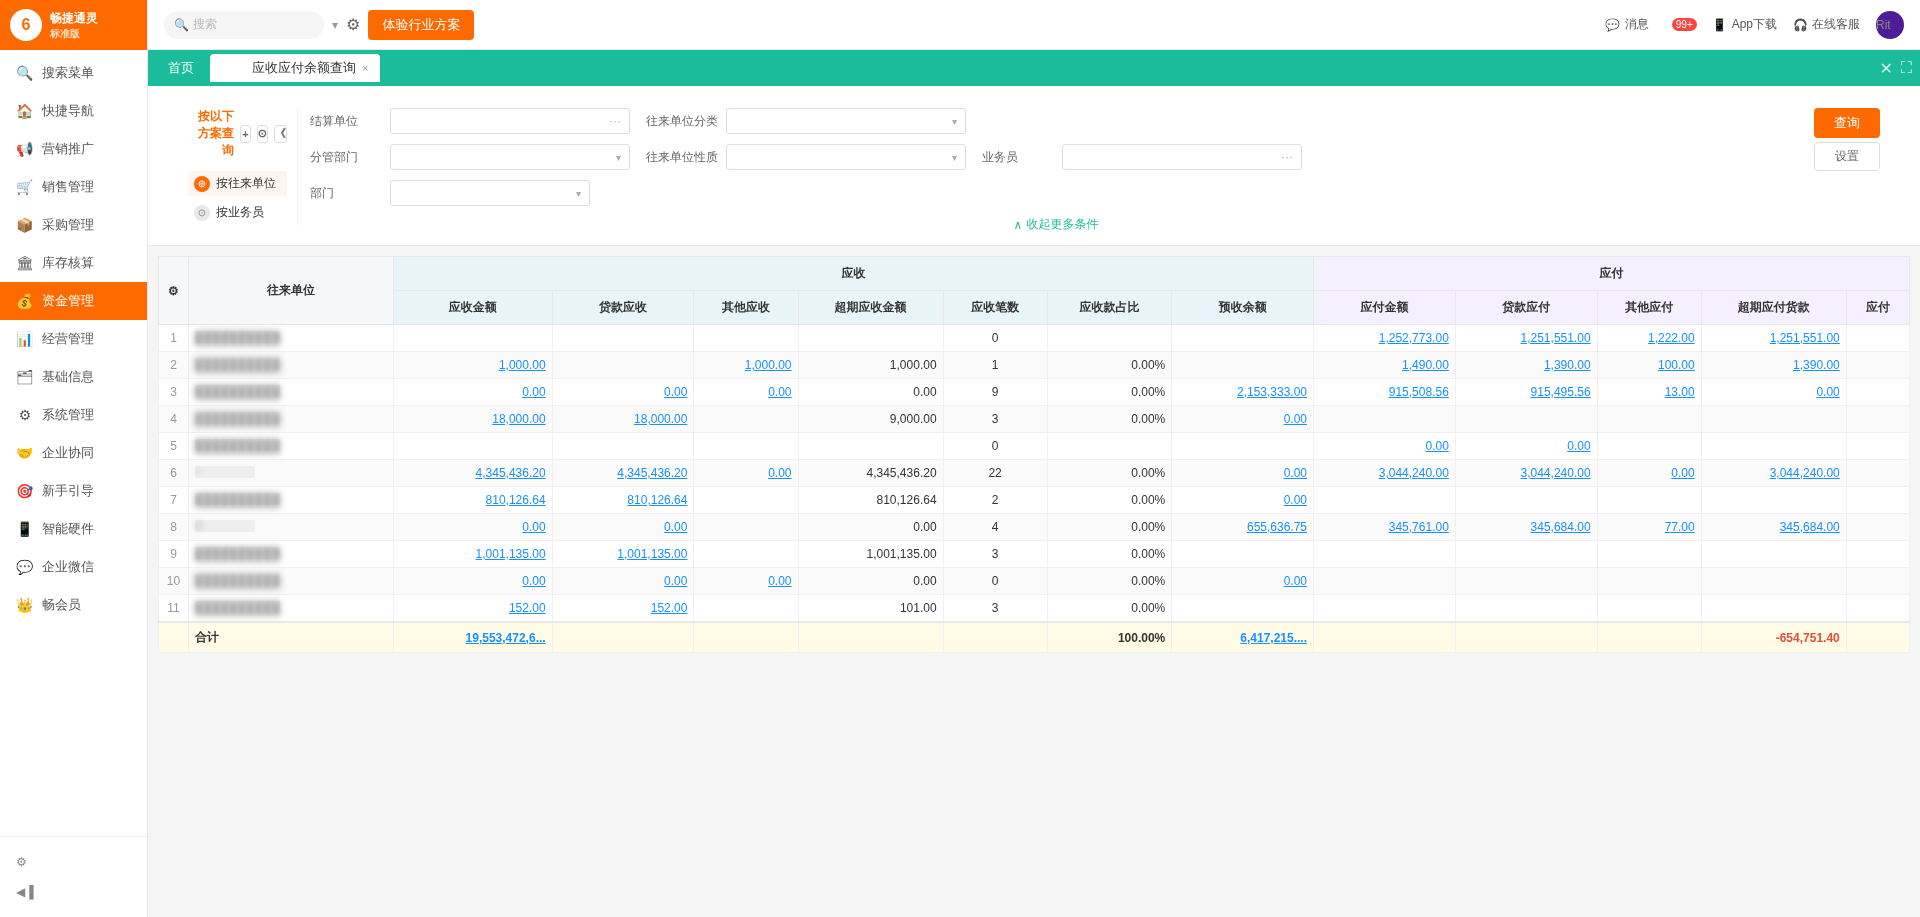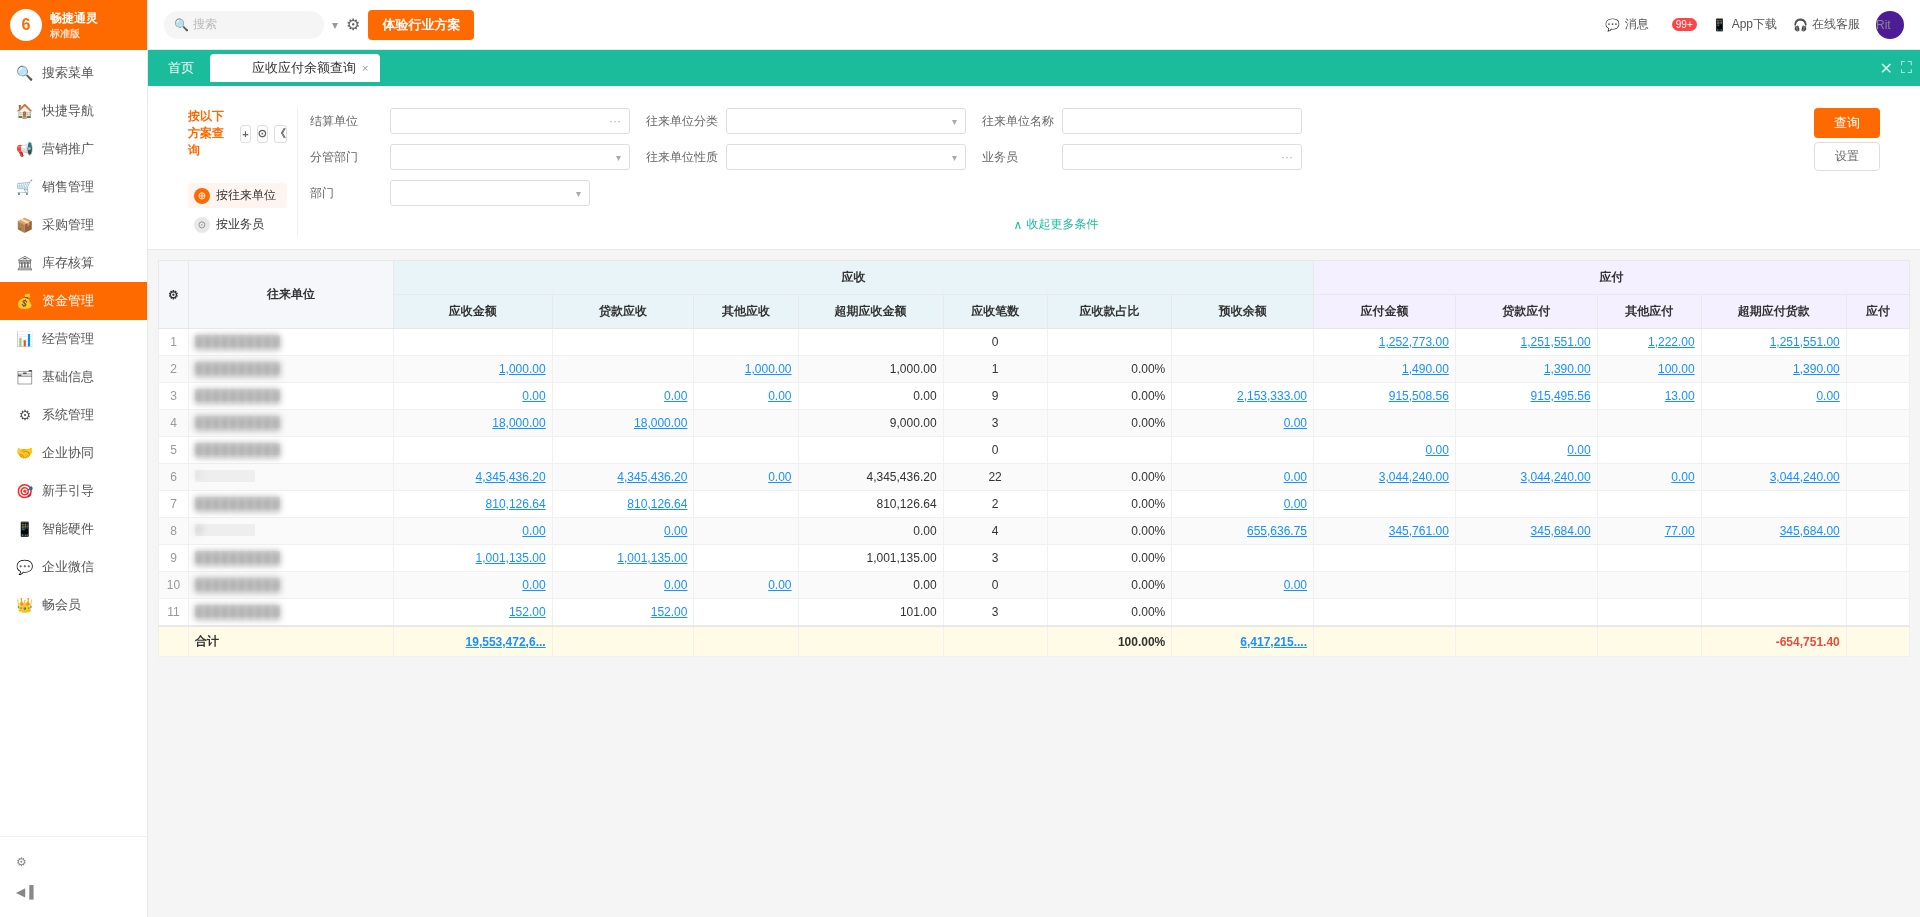--- a/index.html
+++ b/index.html
@@ -30,21 +30,21 @@
     
     .topbar {
       position: fixed; left: 148px; top: 0; right: 0; height: 50px; background: #fff;
       border-bottom: 1px solid #e8e8e8; display: flex; align-items: center; padding: 0 16px;
       z-index: 99; justify-content: space-between;
     }
     .topbar-left { display: flex; align-items: center; gap: 8px; }
     .topbar-search { width: 160px; height: 28px; background: #f5f5f5; border-radius: 14px; display: flex; align-items: center; padding: 0 10px; color: #999; font-size: 12px; }
     .topbar-arrow { color: #999; cursor: pointer; font-size: 12px; }
     .topbar-settings { color: #666; font-size: 16px; cursor: pointer; }
-    .btn-solution { background: #ff6a00; color: #fff; border: none; border-radius: 4px; padding: 6px 14px; font-size: 13px; cursor: pointer; font-weight: bold; }
+    .btn-solution { background: #ff6a00; color: #fff; border: none; border-radius: 4px; padding: 6px 14px; font-size: 13px; cursor: pointer; }
     .topbar-right { display: flex; align-items: center; gap: 16px; }
     .topbar-right-item { display: flex; align-items: center; gap: 4px; color: #555; font-size: 12px; cursor: pointer; }
     .badge { background: #ff4444; color: #fff; border-radius: 8px; font-size: 10px; padding: 1px 4px; margin-left: 19px; }
     .user-avatar { width: 28px; height: 28px; background: #4c1d95; border-radius: 50%; display: flex; align-items: center; color: #888; font-size: 12px; }
 
     
     .tabs-bar {
       position: fixed; left: 148px; top: 50px; right: 0; height: 36px; background: #1abc9c;
       display: flex; align-items: center; padding: 0 8px; z-index: 98;
     }
@@ -230,21 +230,21 @@
   </div>
 </div>
 
 <div class="main">
   <div class="page-header">
 
     <div class="filter-area">
       <div style="display:flex; gap:12px; align-items:flex-start;">
 
         <div style="width:110px; flex-shrink:0; border-right:1px solid #f0f0f0; padding-right:10px;">
-          <div style="display:flex; align-items:center; gap:6px; margin-bottom:24px; color:#ff6a00; font-size:12px; font-weight:bold;">
+          <div style="display:flex; align-items:center; gap:6px; margin-bottom:12px; color:#ff6a00; font-size:12px; font-weight:bold;text-align:right;">
             <span>按以下方案查询</span>
             <span style="width:18px;height:18px;border:1px solid #ddd;border-radius:3px;display:inline-flex;align-items:center;justify-content:center;cursor:pointer;font-size:11px;color:#666;">+</span>
             <span style="width:18px;height:18px;border:1px solid #ddd;border-radius:3px;display:inline-flex;align-items:center;justify-content:center;cursor:pointer;font-size:11px;color:#666;">⊙</span>
             <span style="width:18px;height:18px;border:1px solid #ddd;border-radius:3px;display:inline-flex;align-items:center;justify-content:center;cursor:pointer;font-size:11px;color:#666;">《</span>
           </div>
           <div class="scheme-item active">
             <div class="scheme-icon" style="font-size:10px;">⊕</div>
             <span>按往来单位</span>
           </div>
           <div class="scheme-item" style="margin-top:4px;">
@@ -261,24 +261,20 @@
               <div class="filter-input" style="flex:1;cursor:pointer;">
                 <span class="dots">···</span>
               </div>
             </div>
             <div class="filter-field">
               <label>往来单位分类</label>
               <div class="filter-select" style="flex:1;">
                 <span></span>
                 <span class="chevron">▾</span>
               </div>
-            </div>
-            <div class="filter-field">
-              <label>往来单位名称</label>
-              <div class="filter-input" style="flex:1;cursor:text;"></div>
             </div>
           </div>
 
           <div class="filter-row">
             <div class="filter-field">
               <label>分管部门</label>
               <div class="filter-select" style="flex:1;">
                 <span></span>
                 <span class="chevron">▾</span>
               </div>

